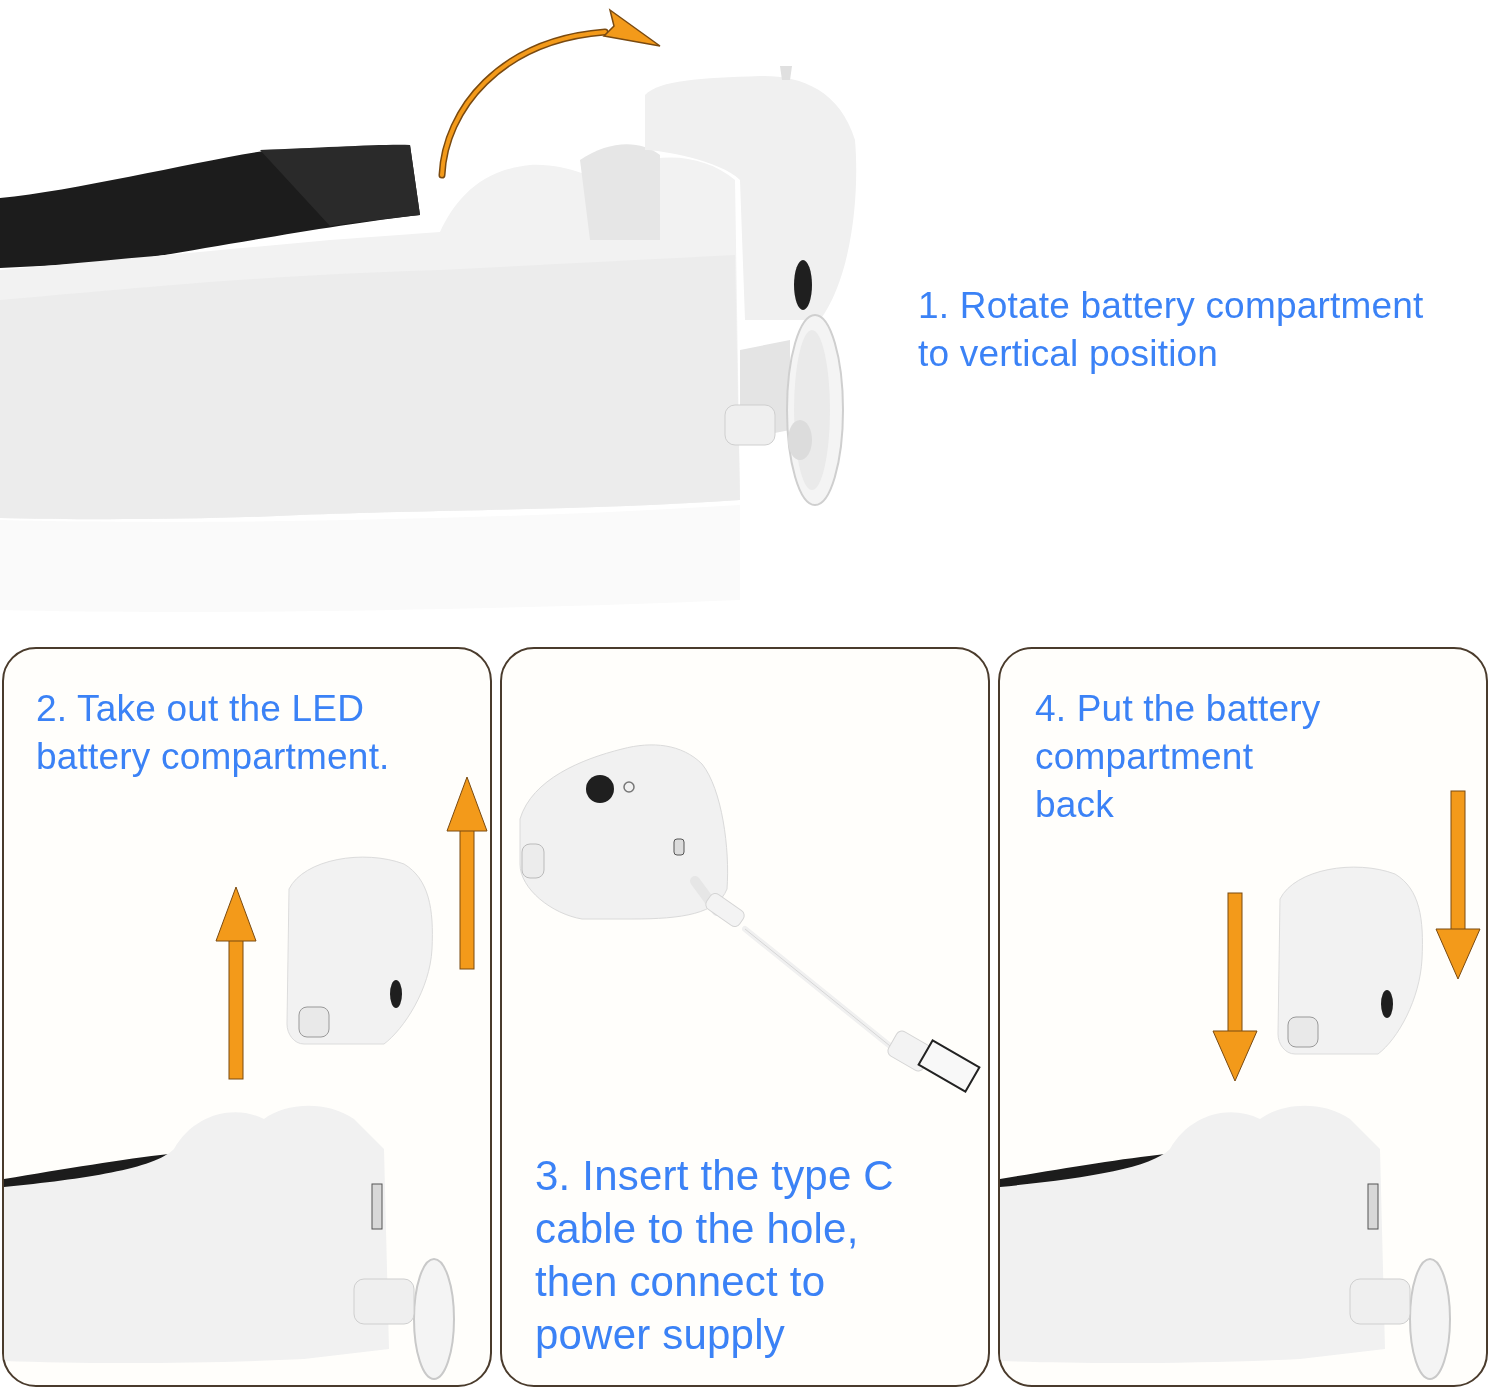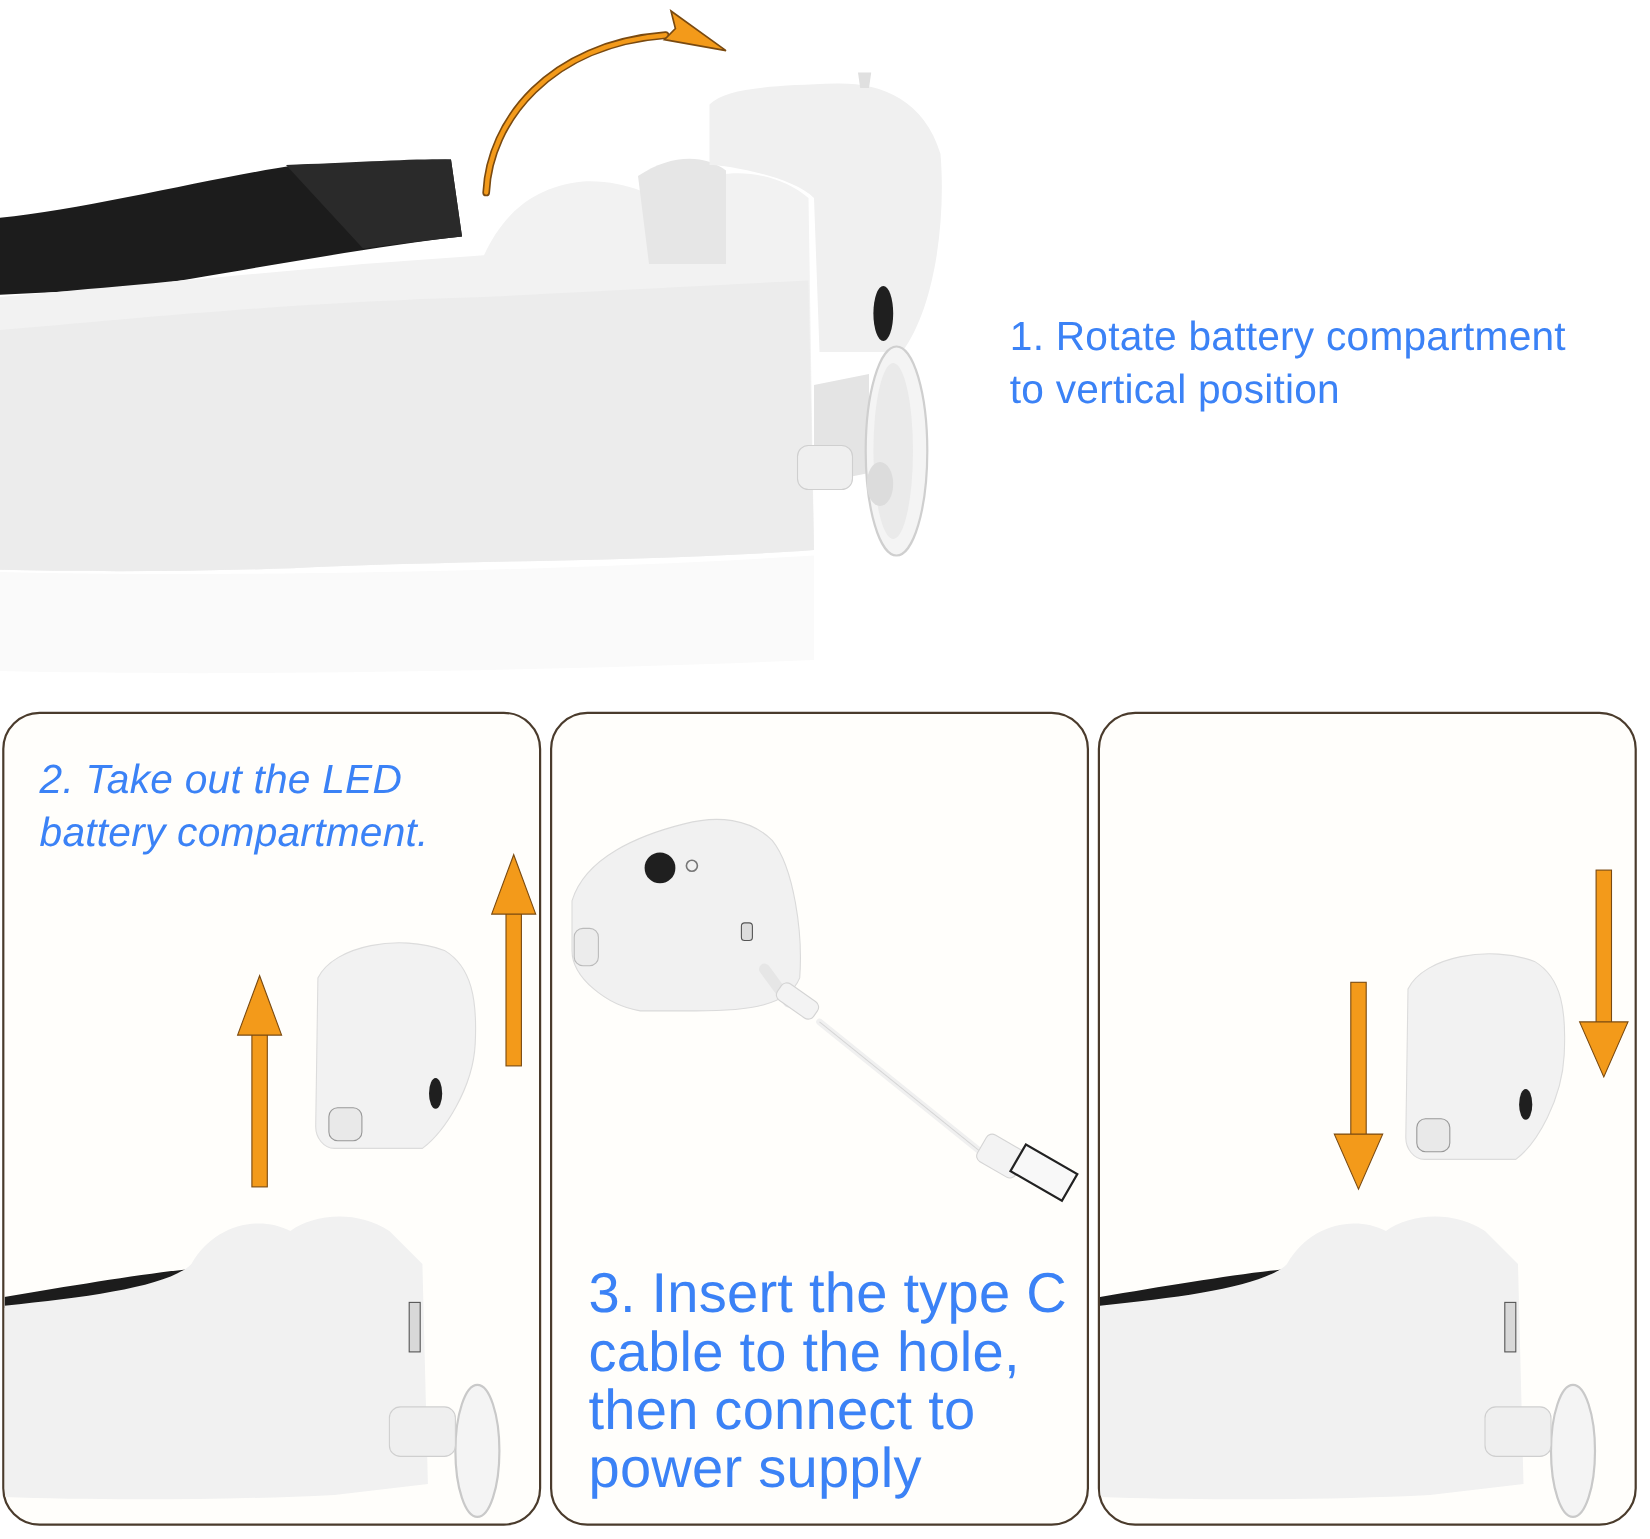--- a/index.html
+++ b/index.html
@@ -37,21 +37,21 @@
     <path d="M0,520 C200,525 500,520 740,505 L740,600 C500,610 200,615 0,610 Z" fill="#fafafa"></path>
 
     <path d="M442,175 C445,110 500,40 605,32" fill="none" stroke="#7a4a10" stroke-width="7" stroke-linecap="round"></path>
     <path d="M442,175 C445,110 500,40 605,32" fill="none" stroke="#F39A1A" stroke-width="4" stroke-linecap="round"></path>
     <path d="M610,10 L660,46 L604,36 L614,26 Z" fill="#F39A1A" stroke="#7a4a10" stroke-width="1.5"></path>
   </svg>
 </div>
 <div class="abs step-text" style="left:918px;top:282px;width:560px;">1. Rotate battery compartment
  to vertical position</div>
 
-<div class="panel" style="left:2px;width:490px;font-style:italic;">
+<div class="panel" style="left:2px;width:490px;">
   <svg width="490" height="740" viewBox="0 0 490 740">
 
     <g>
       <rect x="225" y="290" width="14" height="140" fill="#F39A1A" stroke="#7a4a10" stroke-width="1"></rect>
       <path d="M212,292 L232,238 L252,292 Z" fill="#F39A1A" stroke="#7a4a10" stroke-width="1"></path>
     </g>
     <g>
       <rect x="456" y="180" width="14" height="140" fill="#F39A1A" stroke="#7a4a10" stroke-width="1"></rect>
       <path d="M443,182 L463,128 L483,182 Z" fill="#F39A1A" stroke="#7a4a10" stroke-width="1"></path>
     </g>
@@ -81,21 +81,21 @@
 
     <g>
       <path d="M193,232 L215,262" stroke="#e6e6e6" stroke-width="10" stroke-linecap="round"></path>
       <rect x="203" y="252" width="40" height="18" rx="6" transform="rotate(35 223 261)" fill="#f3f3f3" stroke="#d4d4d4"></rect>
       <path d="M243,280 L398,405" stroke="#f0f0f0" stroke-width="6" stroke-linecap="round"></path>
       <path d="M243,280 L398,405" stroke="#d6d6d6" stroke-width="1"></path>
       <rect x="388" y="388" width="40" height="28" rx="6" transform="rotate(30 408 402)" fill="#f3f3f3" stroke="#d4d4d4"></rect>
       <rect x="420" y="403" width="54" height="28" transform="rotate(30 447 417)" fill="#f8f8f8" stroke="#222" stroke-width="2"></rect>
     </g>
   </svg>
-  <div class="abs step-text" style="left:33px;top:500px;width:450px;font-size:51px;line-height:53px;">3. Insert the type C
+  <div class="abs step-text" style="left:33px;top:500px;width:450px;font-size:42px;line-height:53px;">3. Insert the type C
     cable to the hole,
     then connect to
     power supply</div>
 </div>
 
 <div class="panel" style="left:998px;width:490px;">
   <svg width="490" height="740" viewBox="0 0 490 740">
     <g>
       <rect x="228" y="244" width="14" height="140" fill="#F39A1A" stroke="#7a4a10" stroke-width="1"></rect>
       <path d="M213,382 L235,432 L257,382 Z" fill="#F39A1A" stroke="#7a4a10" stroke-width="1"></path>
@@ -106,13 +106,16 @@
     </g>
     <path d="M280,250 C295,220 355,210 395,225 C420,240 424,270 422,310 C420,350 398,390 378,405 L295,405 C285,405 278,395 278,385 Z" fill="#f2f2f2" stroke="#dcdcdc"></path>
     <ellipse cx="387" cy="355" rx="6" ry="14" fill="#1f1f1f"></ellipse>
     <rect x="288" y="368" width="30" height="30" rx="8" fill="#e9e9e9" stroke="#999"></rect>
     <path d="M0,530 C60,520 120,510 165,505 L160,525 C100,530 40,535 0,540 Z" fill="#1c1c1c"></path>
     <path d="M0,538 C80,530 150,520 170,500 C190,465 230,455 260,470 C280,455 320,450 350,470 L380,500 L385,700 L300,710 C200,715 80,715 0,712 Z" fill="#f1f1f1"></path>
     <rect x="368" y="535" width="10" height="45" fill="#d8d8d8" stroke="#555" stroke-width="1"></rect>
     <ellipse cx="430" cy="670" rx="20" ry="60" fill="#f4f4f4" stroke="#c9c9c9" stroke-width="2"></ellipse>
     <rect x="350" y="630" width="60" height="45" rx="10" fill="#efefef" stroke="#cfcfcf"></rect>
   </svg>
+  <div class="abs step-text" style="left:35px;top:36px;width:440px;">4. Put the battery
+compartment
+back</div>
 </div>
 
 </body></html>

